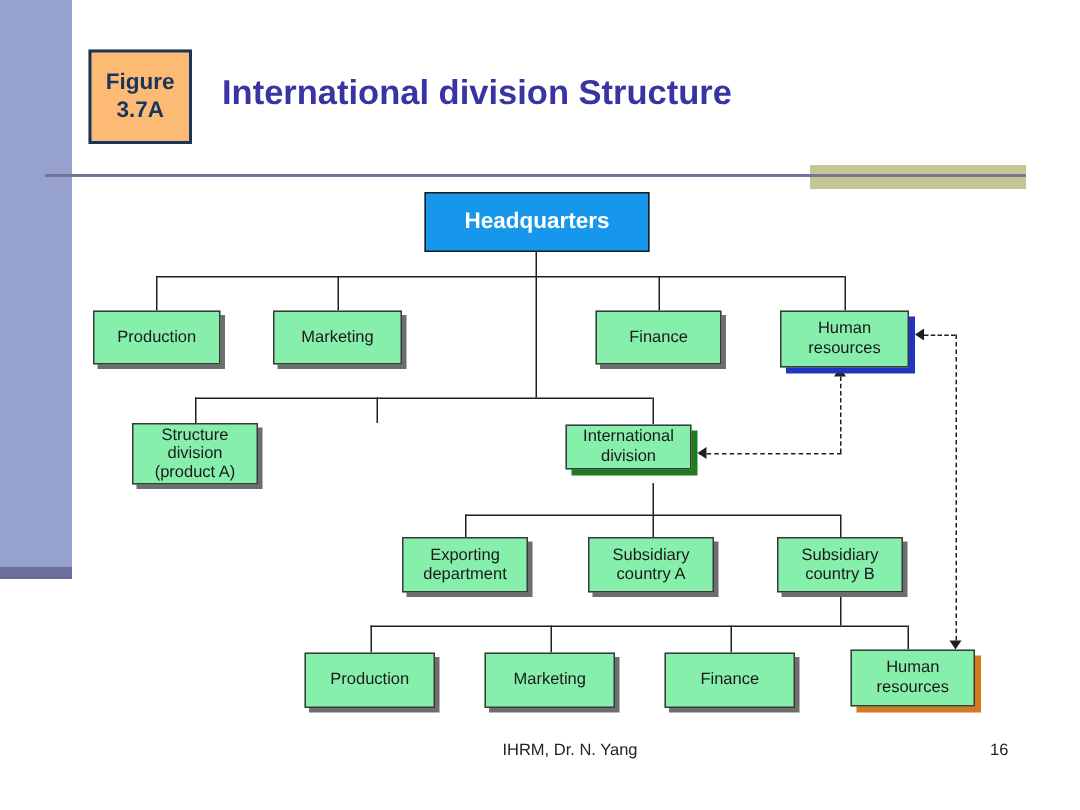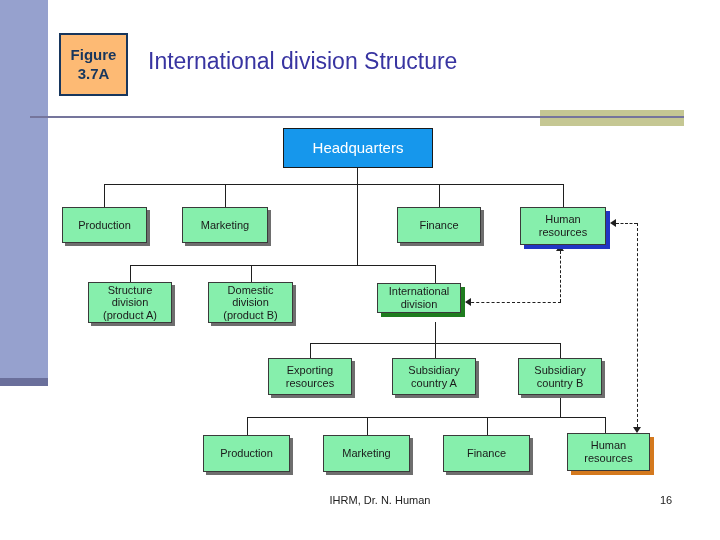--- a/index.html
+++ b/index.html
@@ -11,33 +11,33 @@
   .side-bar { position:absolute; left:0; top:0; width:48px; height:378px; background:#96a1ce; }
   .side-bar-end { position:absolute; left:0; top:378px; width:48px; height:8px; background:#6a6f9b; }
   
   .figure-box {
     position:absolute; left:59px; top:33px; width:69px; height:63px; box-sizing:border-box;
     border:2px solid #17365d; background:#fdba74; color:#17365d; font-weight:bold;
     font-size:15px; line-height:1.25; display:flex; flex-direction:column;
     align-items:center; justify-content:center; text-align:center;
   }
   .slide-title {
-    position:absolute; left:148px; top:48px; font-size:23px; font-weight:normal;
+    position:absolute; left:148px; top:48px; font-size:23px; font-weight:bold;
     color:#3834a1; letter-spacing:0px; white-space:nowrap;
   }
   .khaki-bar { position:absolute; left:540px; top:110px; width:144px; height:16px; background:#c5c793; }
   .title-rule { position:absolute; left:30px; top:116px; width:654px; height:2px; background:#75759c; }
   
   .node {
     position:absolute; box-sizing:border-box; background:#86efac; border:1px solid #3a3a3a;
     box-shadow:3px 3px 0 #6e6e6e; color:#1a1a1a; font-size:11px; line-height:1.15;
     display:flex; align-items:center; justify-content:center; text-align:center; padding:2px 4px;
   }
   .node.root {
-    background:#1697ec; color:#ffffff; font-weight:normal; font-size:15px;
+    background:#1697ec; color:#ffffff; font-weight:bold; font-size:15px;
     border:1px solid #1a1a1a; box-shadow:none;
   }
   .node.accent-blue   { box-shadow:4px 4px 0 #2135c4; }
   .node.accent-green  { box-shadow:4px 4px 0 #1e7c1e; }
   .node.accent-orange { box-shadow:4px 4px 0 #d4791e; }
   
   .hline { position:absolute; height:1px; background:#1f1f1f; }
   .vline { position:absolute; width:1px; background:#1f1f1f; }
   .hdash { position:absolute; height:0; border-top:1px dashed #1f1f1f; }
   .vdash { position:absolute; width:0; border-left:1px dashed #1f1f1f; }
@@ -100,28 +100,27 @@
   <div class="arr arr-down" style="left:633px;top:427px"></div>
 
   <div class="node root" style="left:283px;top:128px;width:150px;height:40px">Headquarters</div>
 
   <div class="node" style="left:62px;top:207px;width:85px;height:36px">Production</div>
   <div class="node" style="left:182px;top:207px;width:86px;height:36px">Marketing</div>
   <div class="node" style="left:397px;top:207px;width:84px;height:36px">Finance</div>
   <div class="node accent-blue" style="left:520px;top:207px;width:86px;height:38px">Human resources</div>
 
   <div class="node" style="left:88px;top:282px;width:84px;height:41px">Structure division (product A)</div>
-  <div class="node" style="left:208px;top:282px;width:85px;height:41px">Domestic division (product B)</div>
   <div class="node accent-green" style="left:377px;top:283px;width:84px;height:30px">International division</div>
 
-  <div class="node" style="left:268px;top:358px;width:84px;height:37px">Exporting resources</div>
+  <div class="node" style="left:268px;top:358px;width:84px;height:37px">Exporting department</div>
   <div class="node" style="left:392px;top:358px;width:84px;height:37px">Subsidiary country A</div>
   <div class="node" style="left:518px;top:358px;width:84px;height:37px">Subsidiary country B</div>
 
   <div class="node" style="left:203px;top:435px;width:87px;height:37px">Production</div>
   <div class="node" style="left:323px;top:435px;width:87px;height:37px">Marketing</div>
   <div class="node" style="left:443px;top:435px;width:87px;height:37px">Finance</div>
   <div class="node accent-orange" style="left:567px;top:433px;width:83px;height:38px">Human resources</div>
 
-  <div class="footer-text">IHRM, Dr. N. Human</div>
+  <div class="footer-text">IHRM, Dr. N. Yang</div>
   <div class="page-number">16</div>
 
 </div>
 
 </body></html>

